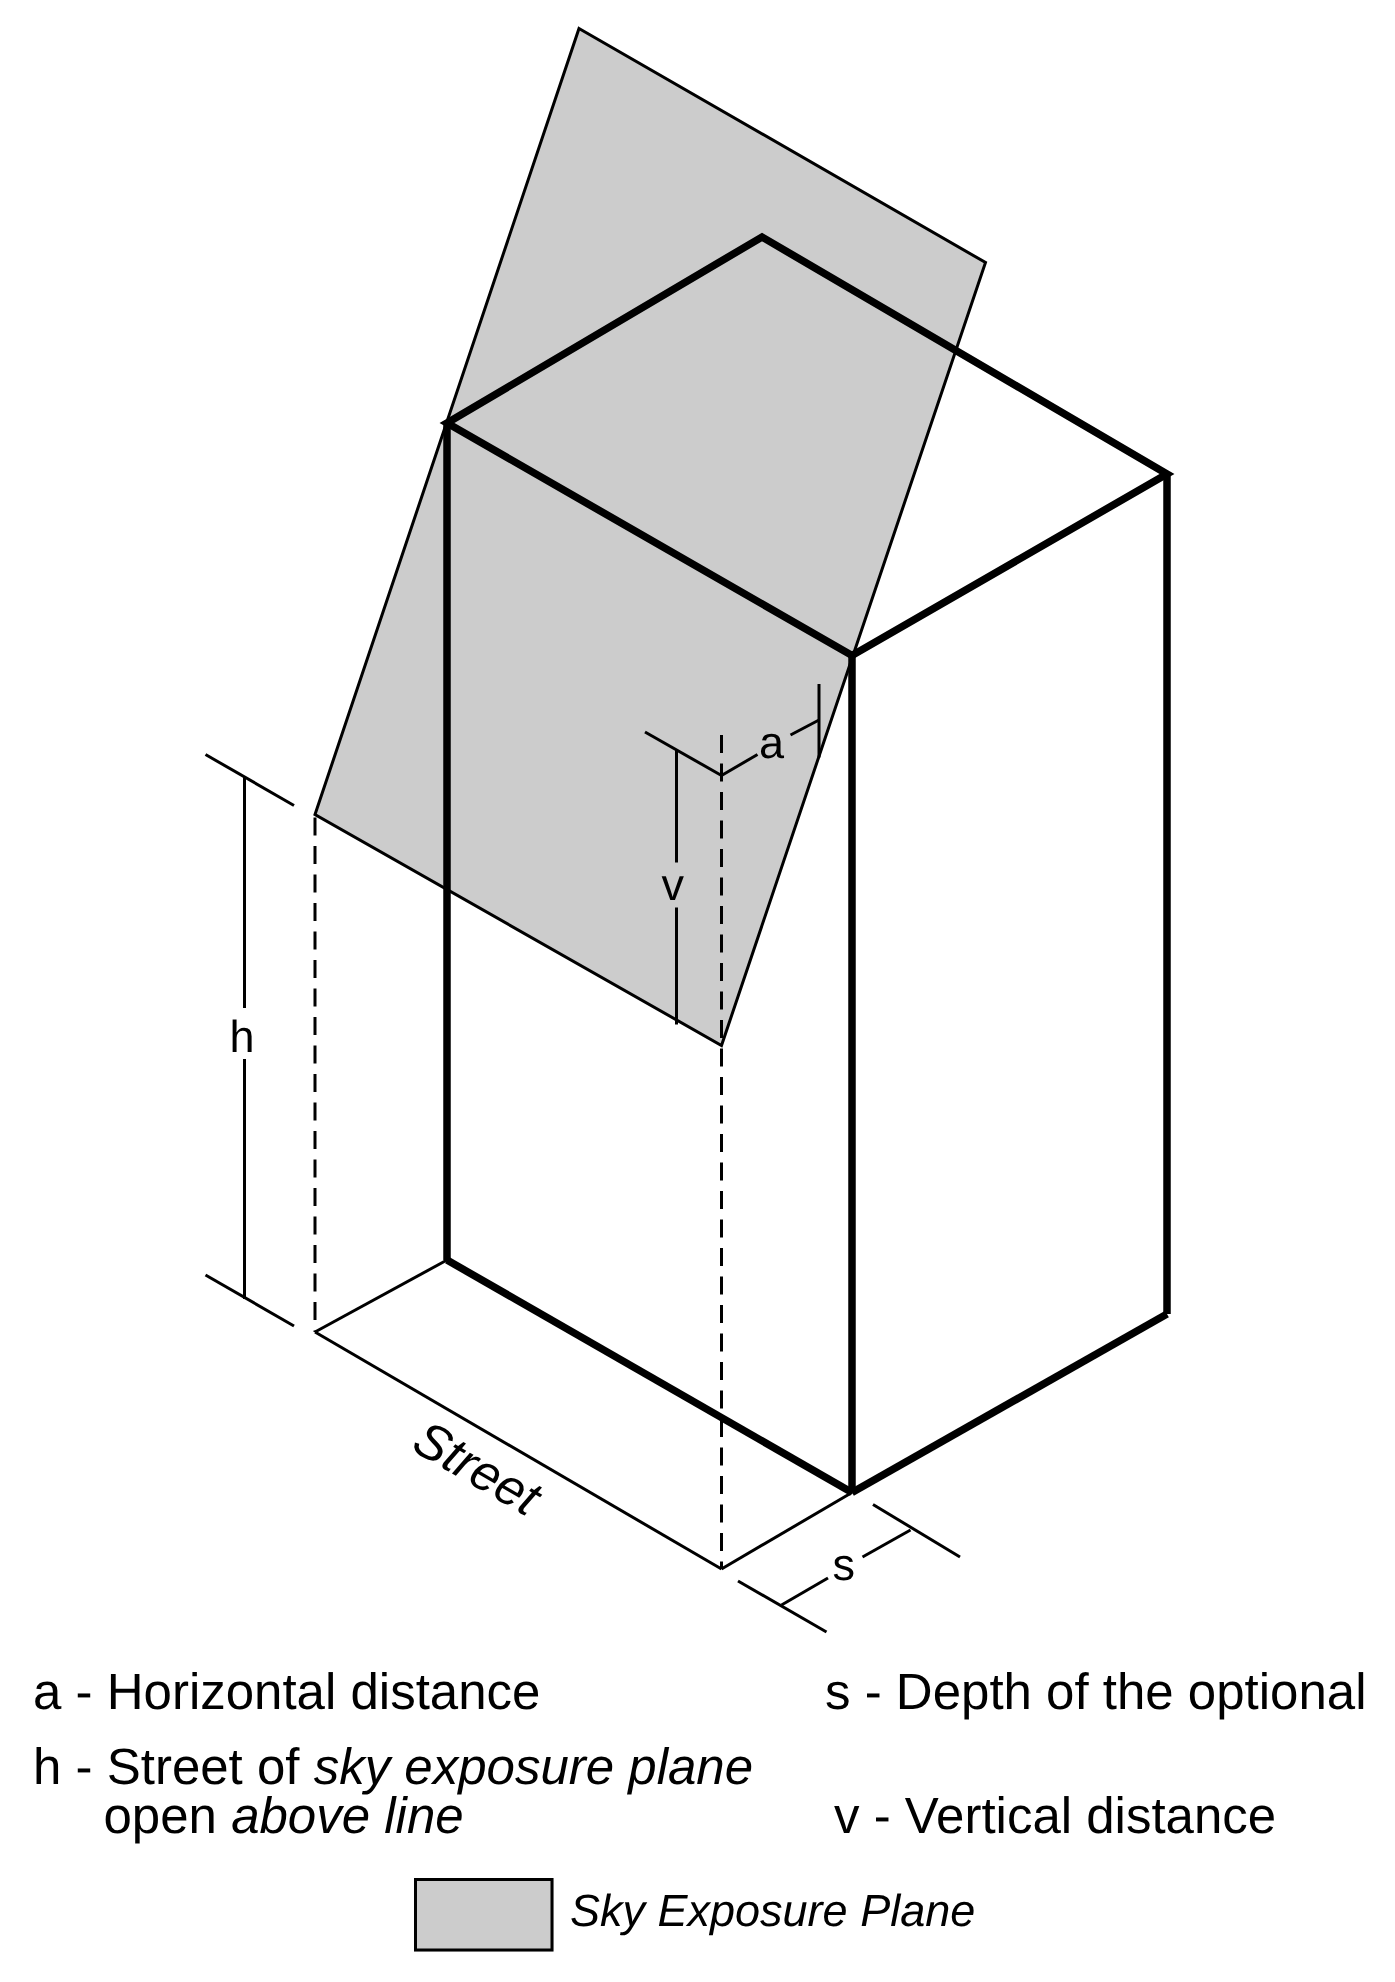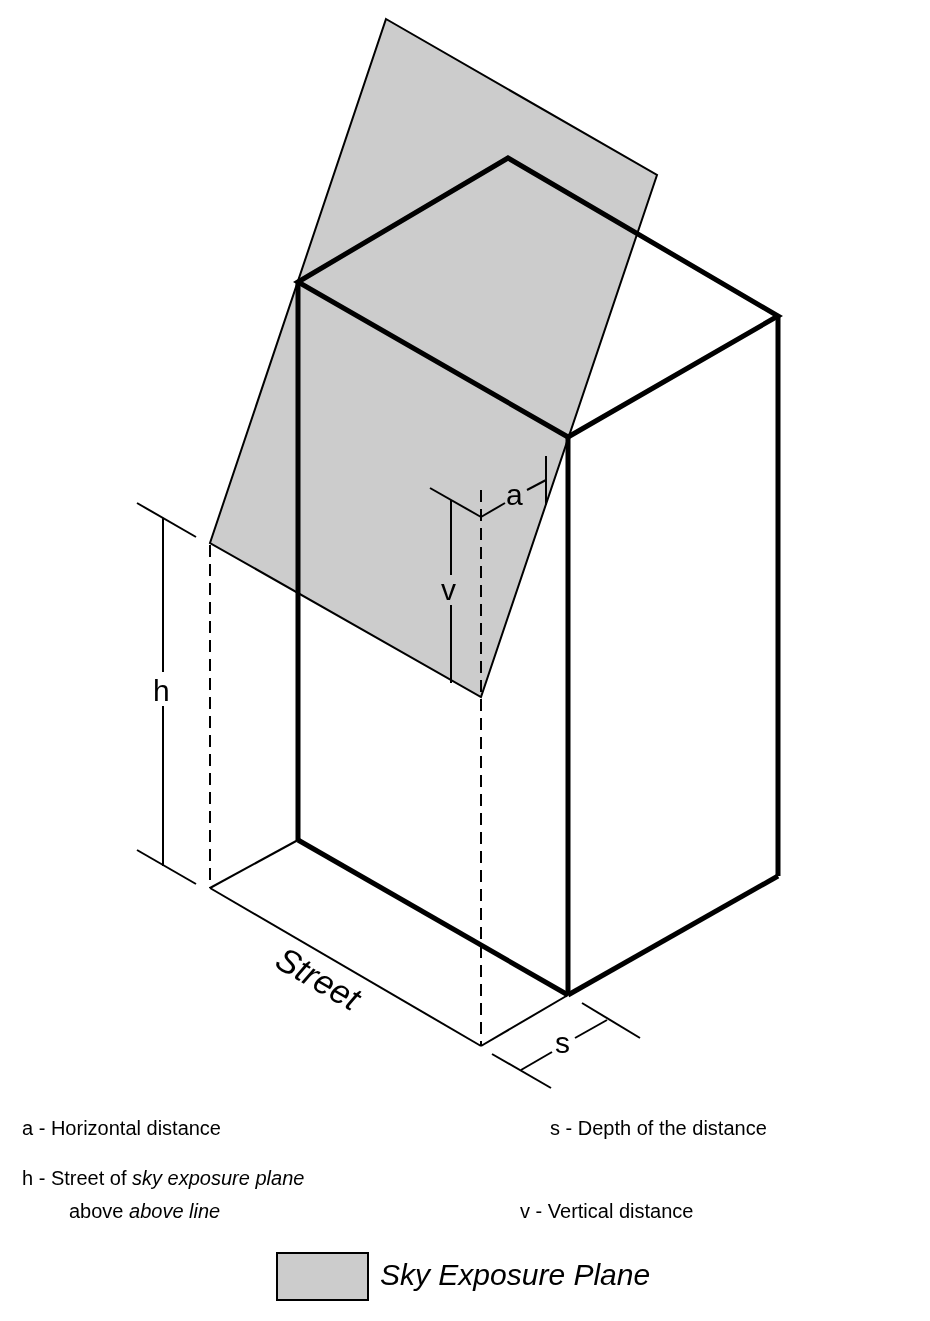--- a/index.html
+++ b/index.html
@@ -1,20 +1,20 @@
 <!DOCTYPE html>
 <html><head>
 <meta charset="utf-8">
 <style>
   html, body { margin: 0; padding: 0; background: #ffffff; }
   body { width: 930px; height: 1321px; position: relative; overflow: hidden;
          font-family: "Liberation Sans", "DejaVu Sans", sans-serif; color: #000; }
   svg.diagram { position: absolute; left: 0; top: 0; }
   .lbl { font-family: "Liberation Sans", "DejaVu Sans", sans-serif; fill: #000; }
-  .legend-text { position: absolute; font-size: 20px; line-height: 33px; white-space: nowrap; }
+  .legend-text { position: absolute; font-size: 34px; line-height: 33px; white-space: nowrap; }
   .legend-text em { font-style: italic; }
   .indent { padding-left: 47px; display: block; }
   .swatch { position: absolute; left: 276px; top: 1252px; width: 93px; height: 49px;
             border: 2px solid #000; box-sizing: border-box; }
   .swatch-label { position: absolute; left: 380px; top: 1258px; font-size: 30px; font-style: italic; }
 </style>
 </head>
 <body>
 
 <svg class="diagram" width="930" height="1240" viewBox="0 0 930 1240" xmlns="http://www.w3.org/2000/svg">
@@ -73,25 +73,25 @@
 
   <text class="lbl" x="0" y="0" font-size="34" font-style="italic" transform="translate(273,966) rotate(30)">Street</text>
 </svg>
 
 <div class="legend-text" style="left:22px; top:1112px;">
   <span>a</span><span> - </span><span>Horizontal distance</span>
 </div>
 
 <div class="legend-text" style="left:22px; top:1162px;">
   <span>h</span><span> - </span><span>Street of </span><em>sky exposure plane</em>
-  <span class="indent"><span>above </span><em>above line</em></span>
+  <span class="indent"><span>open </span><em>above line</em></span>
 </div>
 
 <div class="legend-text" style="left:550px; top:1112px;">
-  <span>s</span><span> - </span><span>Depth of the distance</span>
+  <span>s</span><span> - </span><span>Depth of the optional</span>
 </div>
 
-<div class="legend-text" style="left:520px; top:1195px;">
+<div class="legend-text" style="left:556px; top:1195px;">
   <span>v</span><span> - </span><span>Vertical distance</span>
 </div>
 
 <div class="swatch" style="background:#cccccc;"></div>
 <div class="swatch-label">Sky Exposure Plane</div>
 
 </body></html>

